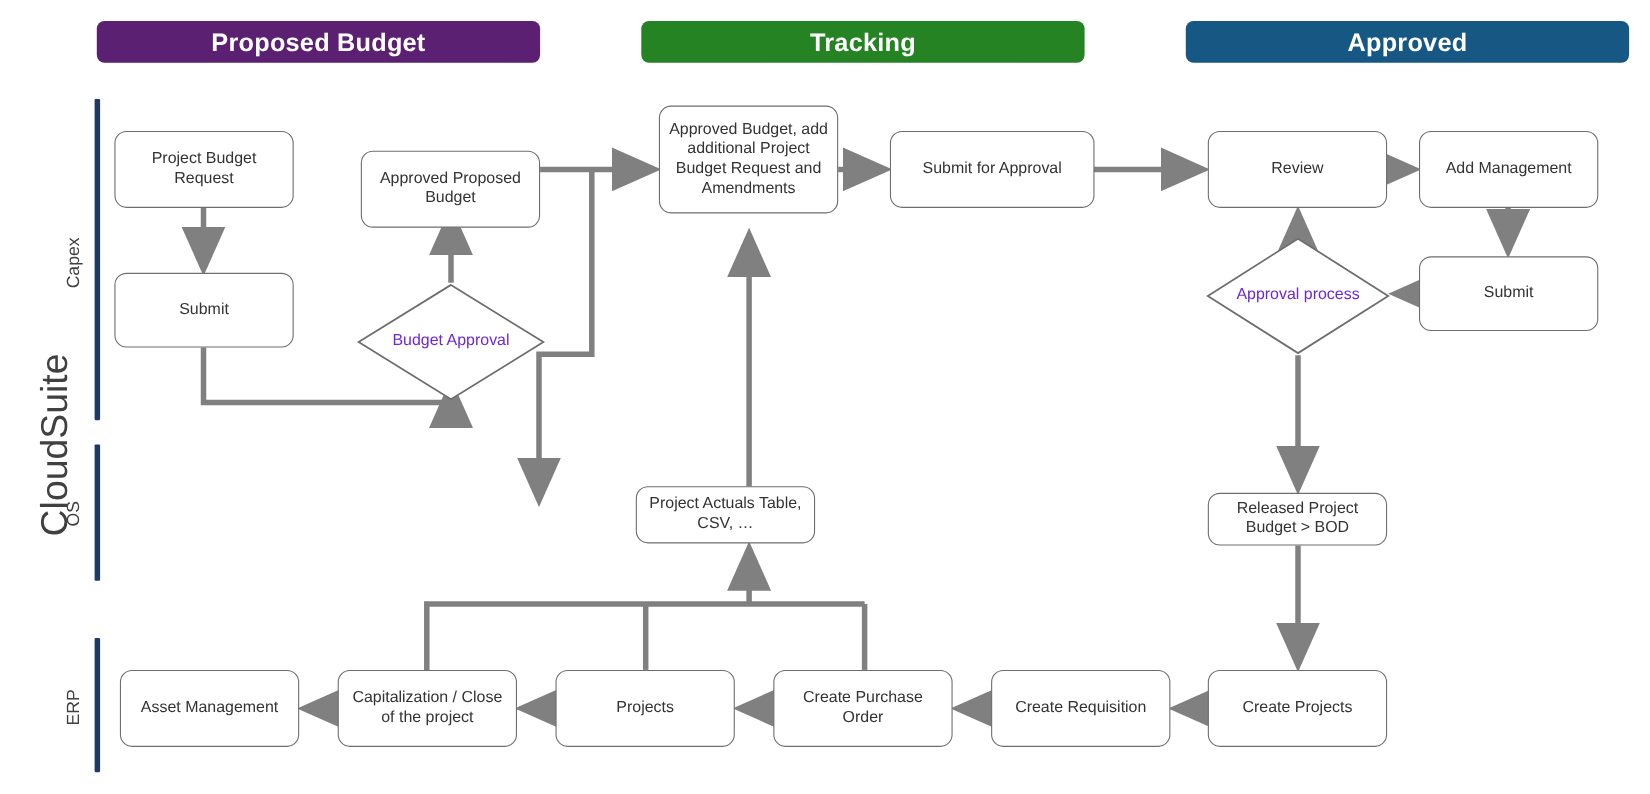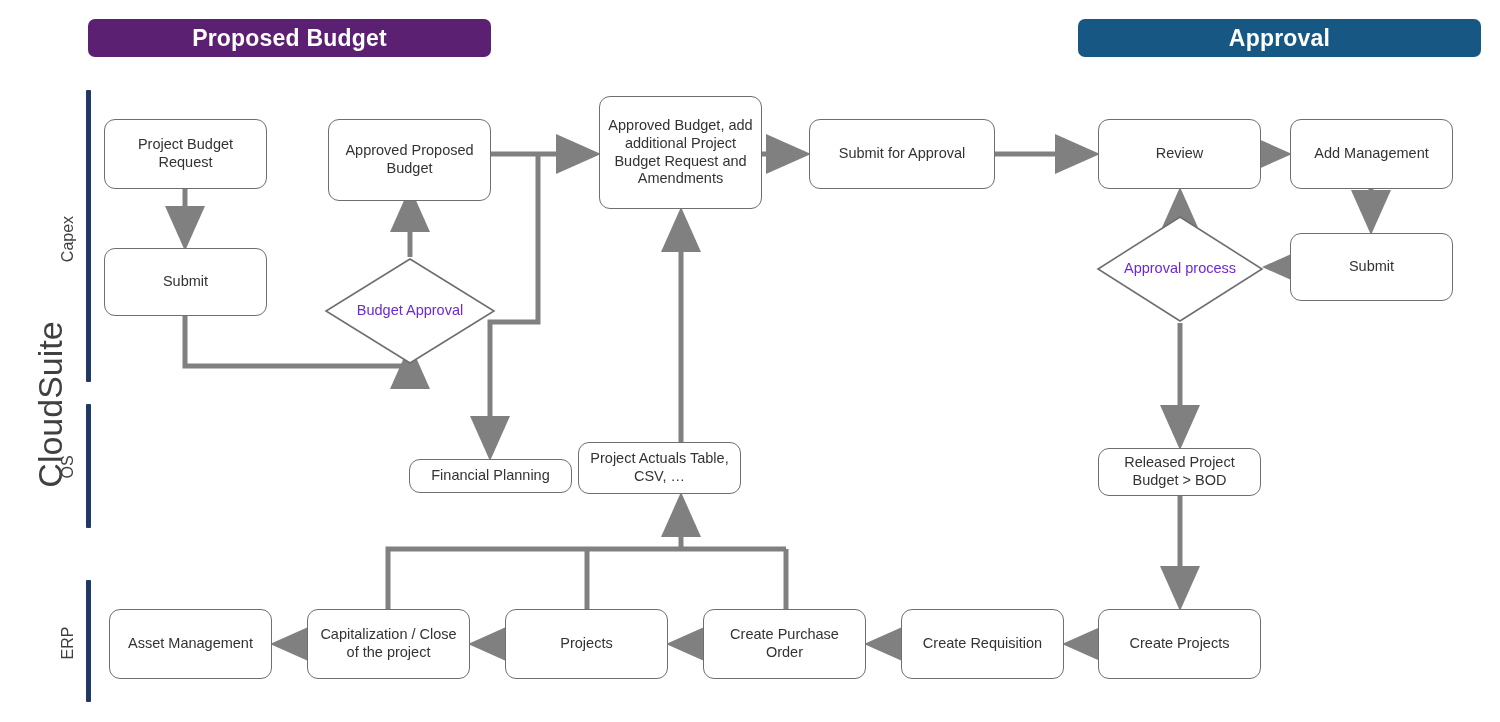--- a/index.html
+++ b/index.html
@@ -82,43 +82,45 @@
 
       <path d="M388,609 L388,549 L786,549"></path>
       <path d="M587,609 L587,549"></path>
       <path d="M786,609 L786,549"></path>
     </g>
   </svg>
 
   <div class="phase-bar" style="left:88px;top:19px;width:403px;height:38px;background:#5b2071;">
     <span>Proposed Budget</span>
   </div>
+  <div class="phase-bar" style="left:583px;top:19px;width:403px;height:38px;background:#258324;">
+    <span>Tracking</span>
+  </div>
   <div class="phase-bar" style="left:1078px;top:19px;width:403px;height:38px;background:#165883;">
-    <span>Approval</span>
+    <span>Approved</span>
   </div>
 
   <div class="lane-rule" style="left:86px;top:90px;height:292px;"></div>
   <div class="lane-rule" style="left:86px;top:404px;height:124px;"></div>
   <div class="lane-rule" style="left:86px;top:580px;height:122px;"></div>
 
   <div class="lane-label" style="left:38px;top:230px;width:60px;text-align:center;transform:rotate(-90deg);">Capex</div>
   <div class="lane-label" style="left:38px;top:458px;width:60px;text-align:center;transform:rotate(-90deg);">OS</div>
   <div class="lane-label" style="left:38px;top:634px;width:60px;text-align:center;transform:rotate(-90deg);">ERP</div>
 
   <div class="suite-label" style="left:-80px;top:385px;width:260px;text-align:center;transform:rotate(-90deg);">CloudSuite</div>
 
   <div class="node" style="left:104px;top:119px;width:163px;height:70px;">Project Budget Request</div>
   <div class="node" style="left:104px;top:248px;width:163px;height:68px;">Submit</div>
-  <div class="node" style="left:328px;top:119px;width:163px;height:82px;">Approved Proposed Budget</div>
-  <div class="node" style="left:599px;top:96px;width:163px;height:113px;">Approved Budget, add additional Project Budget Request and Amendments</div>
+  <div class="node" style="left:328px;top:137px;width:163px;height:70px;">Approved Proposed Budget</div>
+  <div class="node" style="left:599px;top:96px;width:163px;height:98px;">Approved Budget, add additional Project Budget Request and Amendments</div>
   <div class="node" style="left:809px;top:119px;width:186px;height:70px;">Submit for Approval</div>
   <div class="node" style="left:1098px;top:119px;width:163px;height:70px;">Review</div>
   <div class="node" style="left:1290px;top:119px;width:163px;height:70px;">Add Management</div>
   <div class="node" style="left:1290px;top:233px;width:163px;height:68px;">Submit</div>
-  <div class="node" style="left:409px;top:459px;width:163px;height:34px;">Financial Planning</div>
   <div class="node" style="left:578px;top:442px;width:163px;height:52px;">Project Actuals Table, CSV, …</div>
   <div class="node" style="left:1098px;top:448px;width:163px;height:48px;">Released Project Budget &gt; BOD</div>
   <div class="node" style="left:109px;top:609px;width:163px;height:70px;">Asset Management</div>
   <div class="node" style="left:307px;top:609px;width:163px;height:70px;">Capitalization / Close of the project</div>
   <div class="node" style="left:505px;top:609px;width:163px;height:70px;">Projects</div>
   <div class="node" style="left:703px;top:609px;width:163px;height:70px;">Create Purchase Order</div>
   <div class="node" style="left:901px;top:609px;width:163px;height:70px;">Create Requisition</div>
   <div class="node" style="left:1098px;top:609px;width:163px;height:70px;text-align:right;">Create Projects</div>
 
   <div class="diamond" style="left:324px;top:257px;width:172px;height:108px;">

